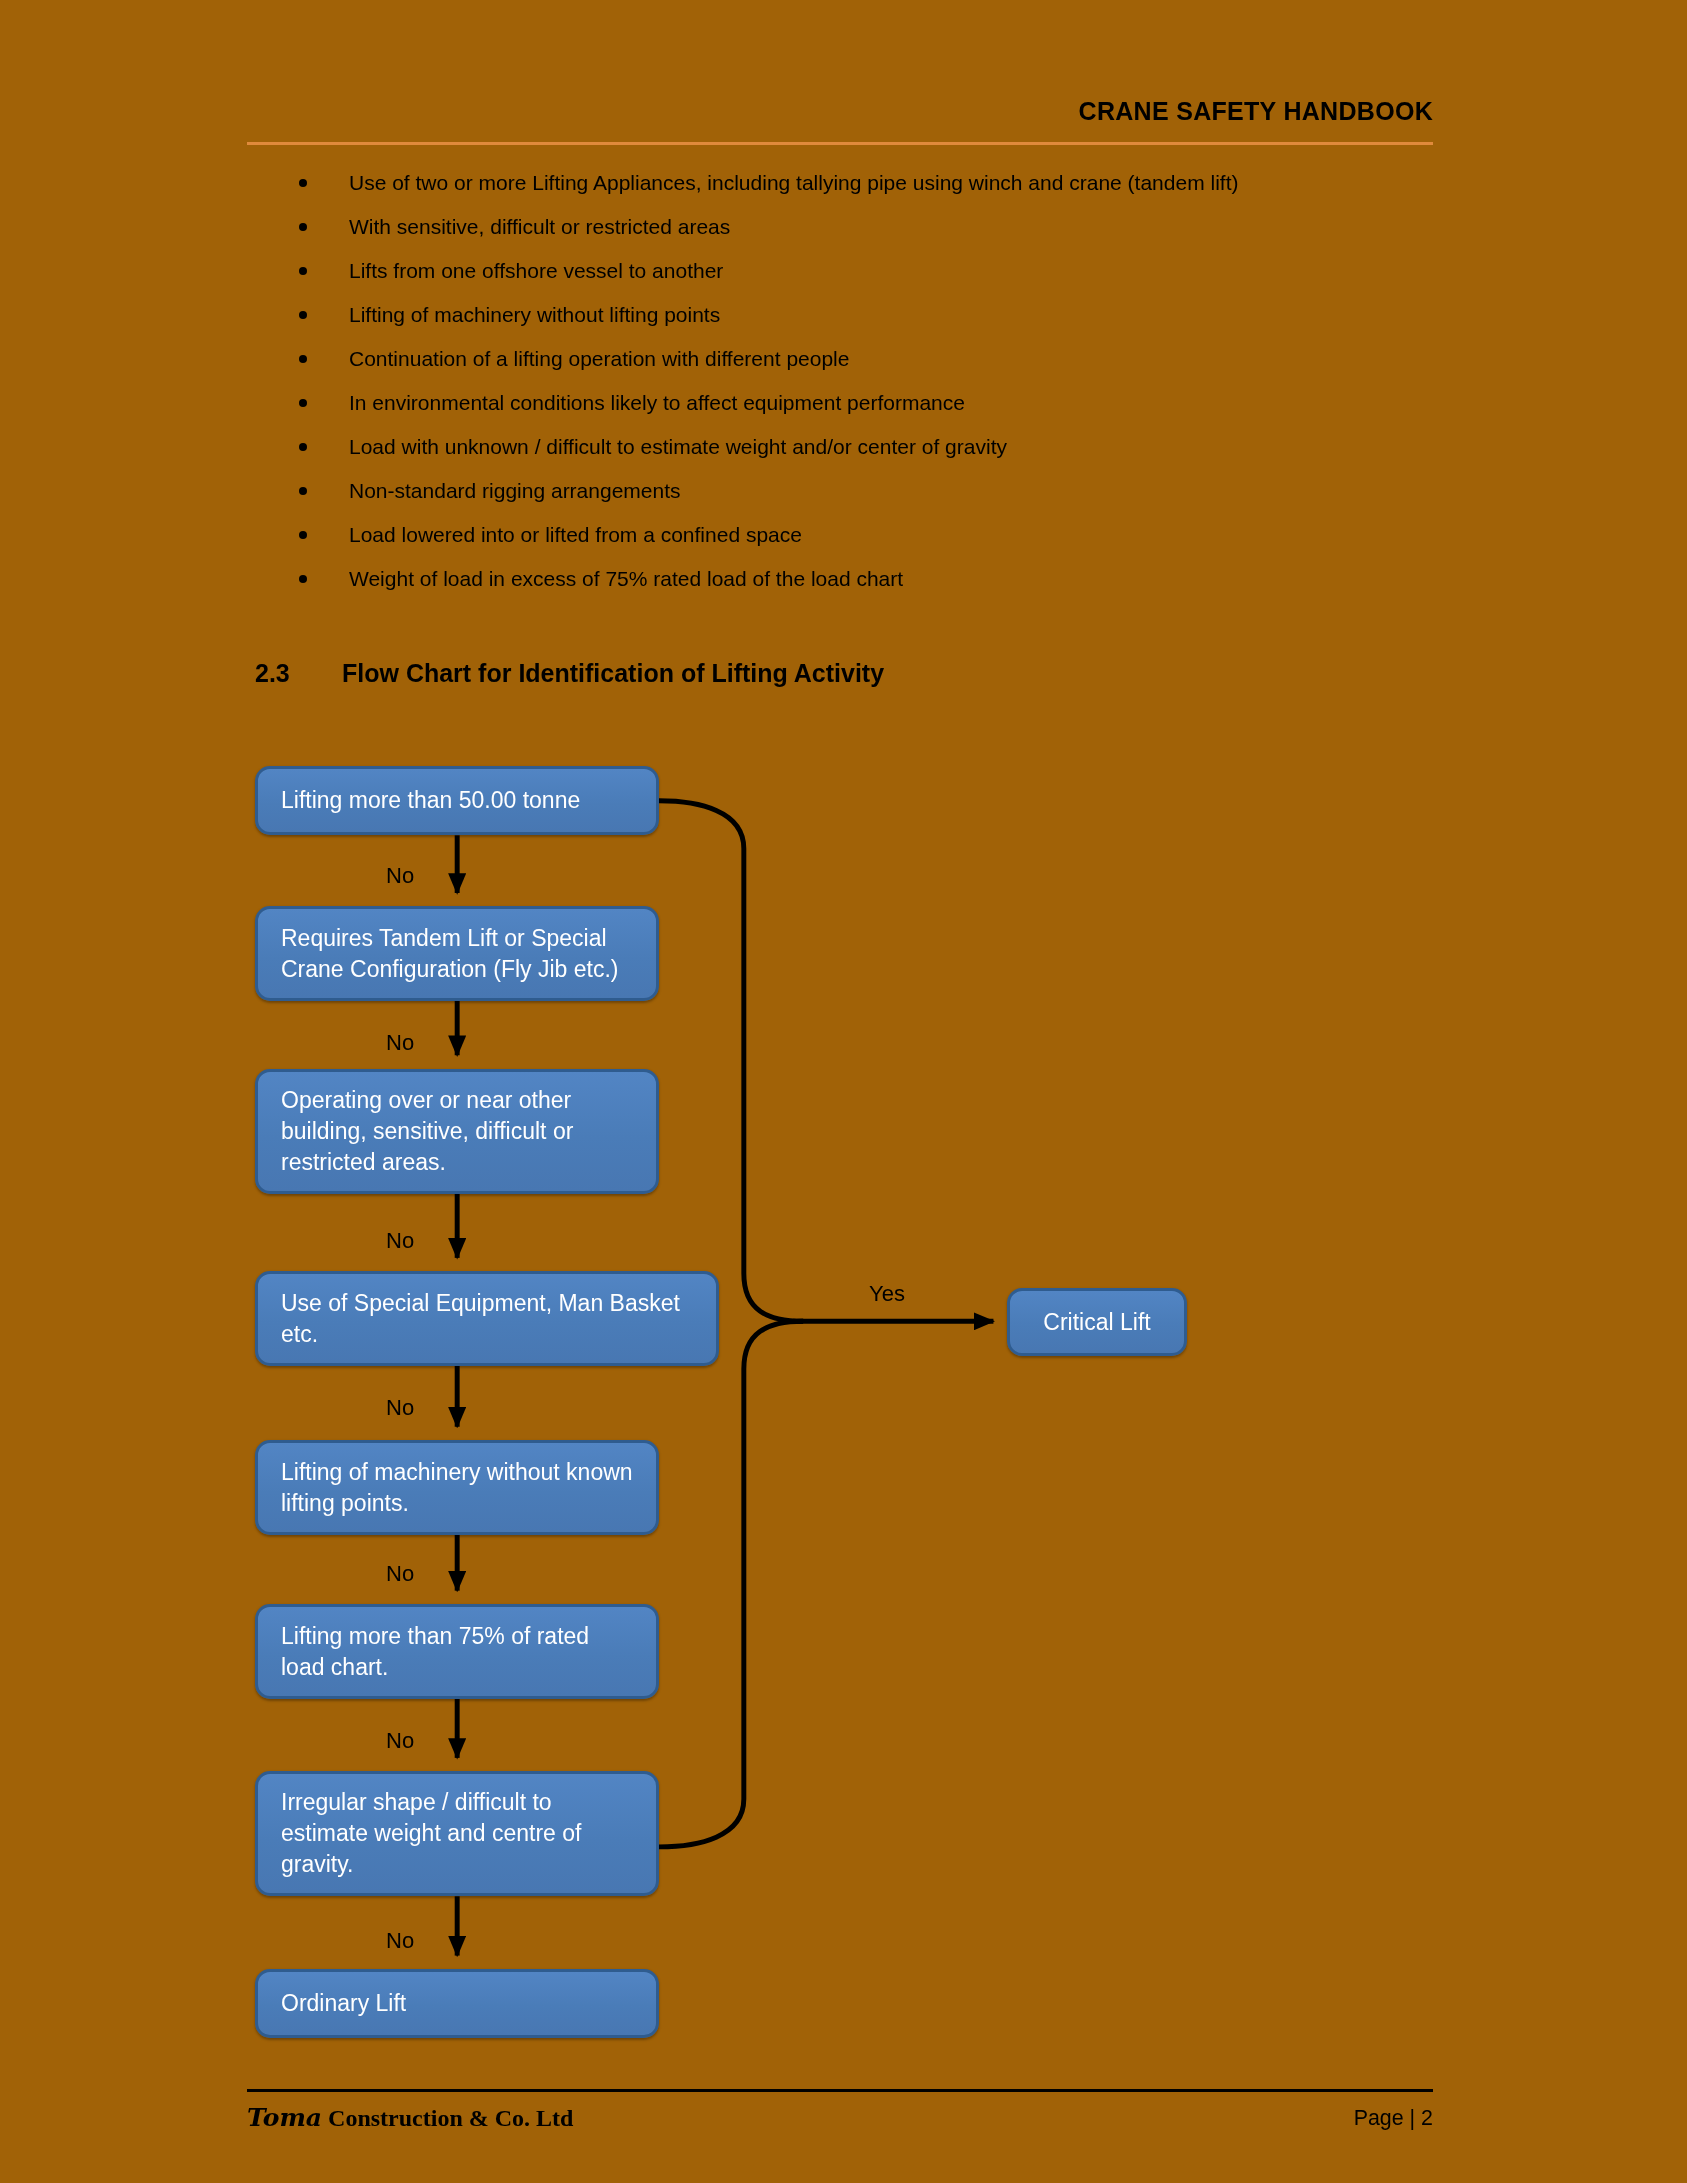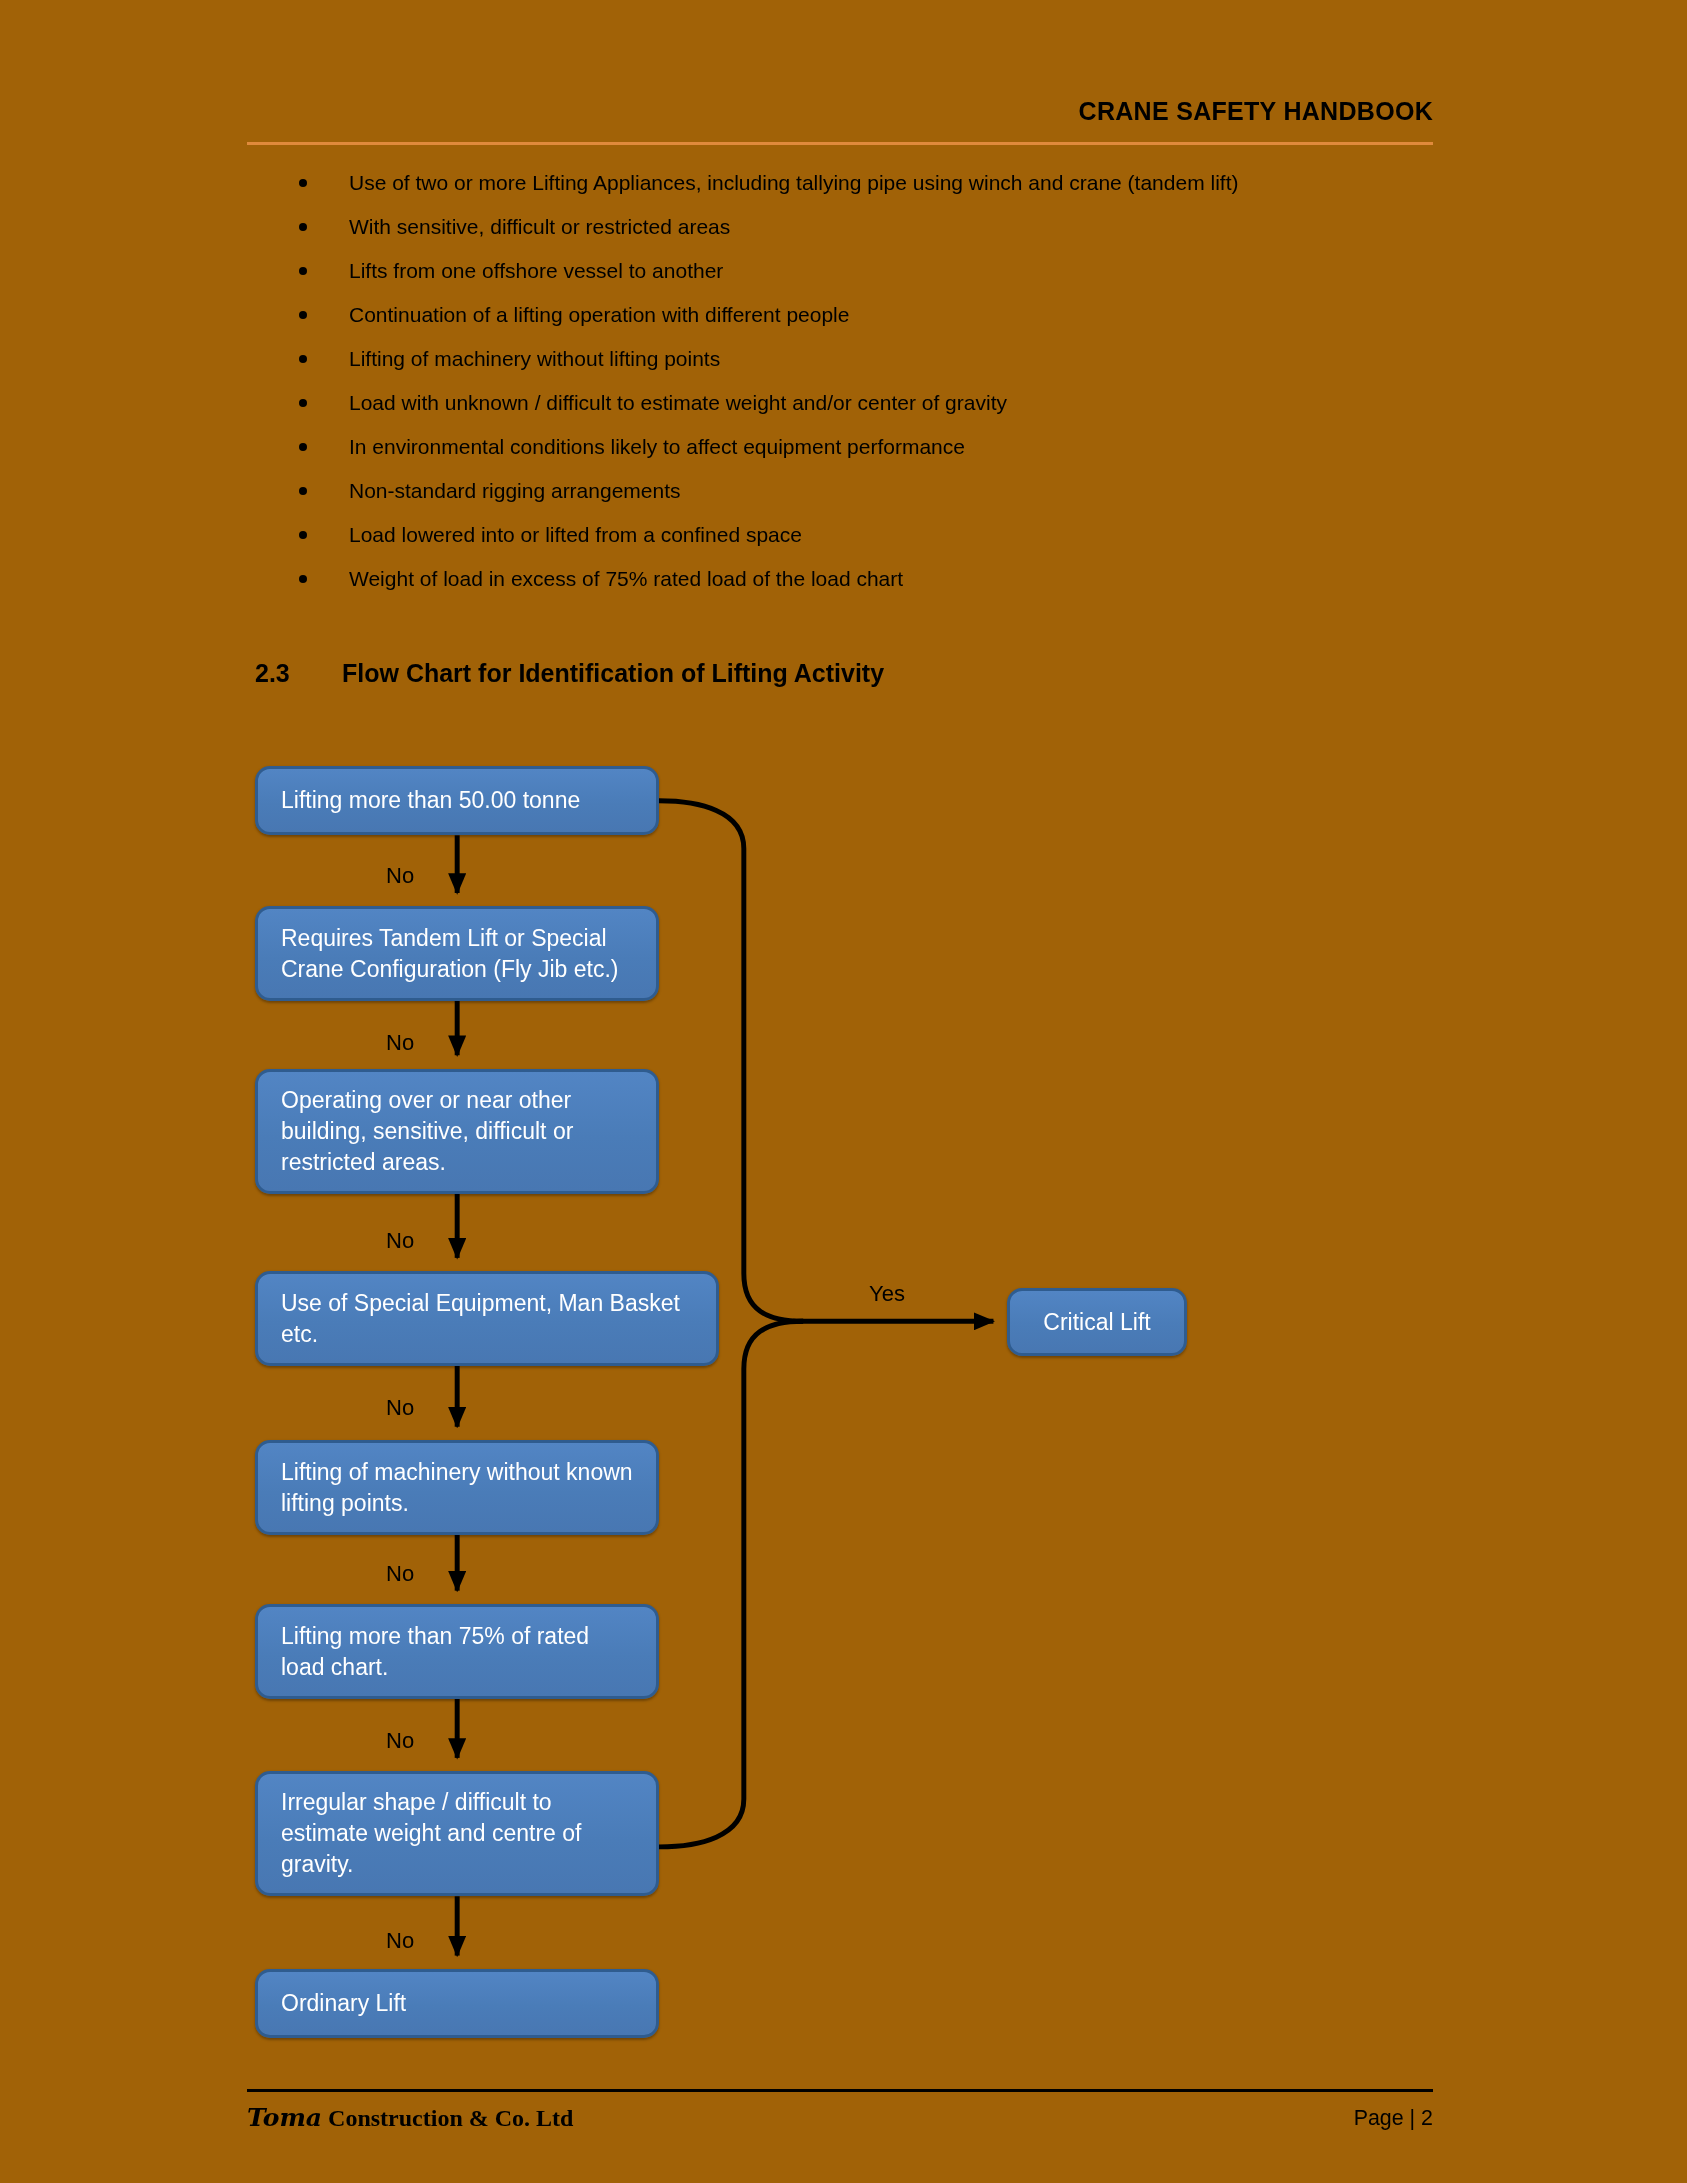--- a/index.html
+++ b/index.html
@@ -187,33 +187,33 @@
       <div class="bullet-row">
         <span class="bullet-dot"></span>
         <span class="bullet-text">With sensitive, difficult or restricted areas</span>
       </div>
       <div class="bullet-row">
         <span class="bullet-dot"></span>
         <span class="bullet-text">Lifts from one offshore vessel to another</span>
       </div>
       <div class="bullet-row">
         <span class="bullet-dot"></span>
+        <span class="bullet-text">Lifting of machinery without lifting points</span>
+      </div>
+      <div class="bullet-row">
+        <span class="bullet-dot"></span>
         <span class="bullet-text">Continuation of a lifting operation with different people</span>
       </div>
       <div class="bullet-row">
         <span class="bullet-dot"></span>
-        <span class="bullet-text">Lifting of machinery without lifting points</span>
+        <span class="bullet-text">In environmental conditions likely to affect equipment performance</span>
       </div>
       <div class="bullet-row">
         <span class="bullet-dot"></span>
         <span class="bullet-text">Load with unknown / difficult to estimate weight and/or center of gravity</span>
-      </div>
-      <div class="bullet-row">
-        <span class="bullet-dot"></span>
-        <span class="bullet-text">In environmental conditions likely to affect equipment performance</span>
       </div>
       <div class="bullet-row">
         <span class="bullet-dot"></span>
         <span class="bullet-text">Non-standard rigging arrangements</span>
       </div>
       <div class="bullet-row">
         <span class="bullet-dot"></span>
         <span class="bullet-text">Load lowered into or lifted from a confined space</span>
       </div>
       <div class="bullet-row">

